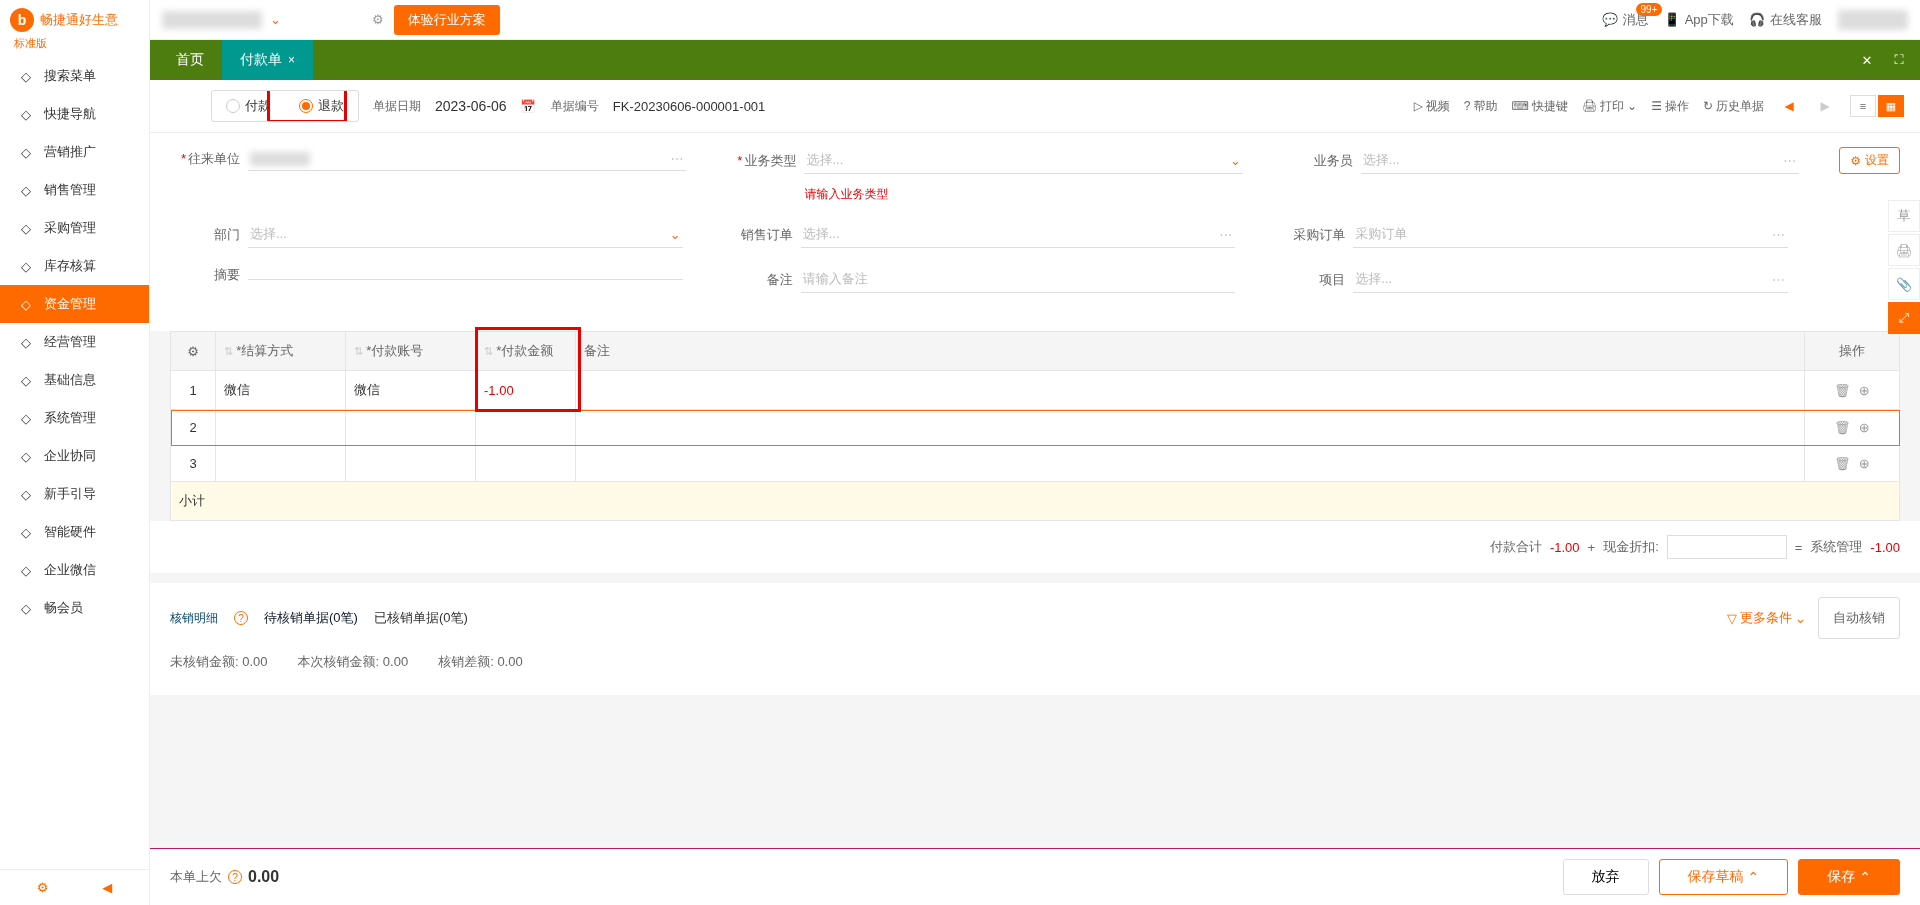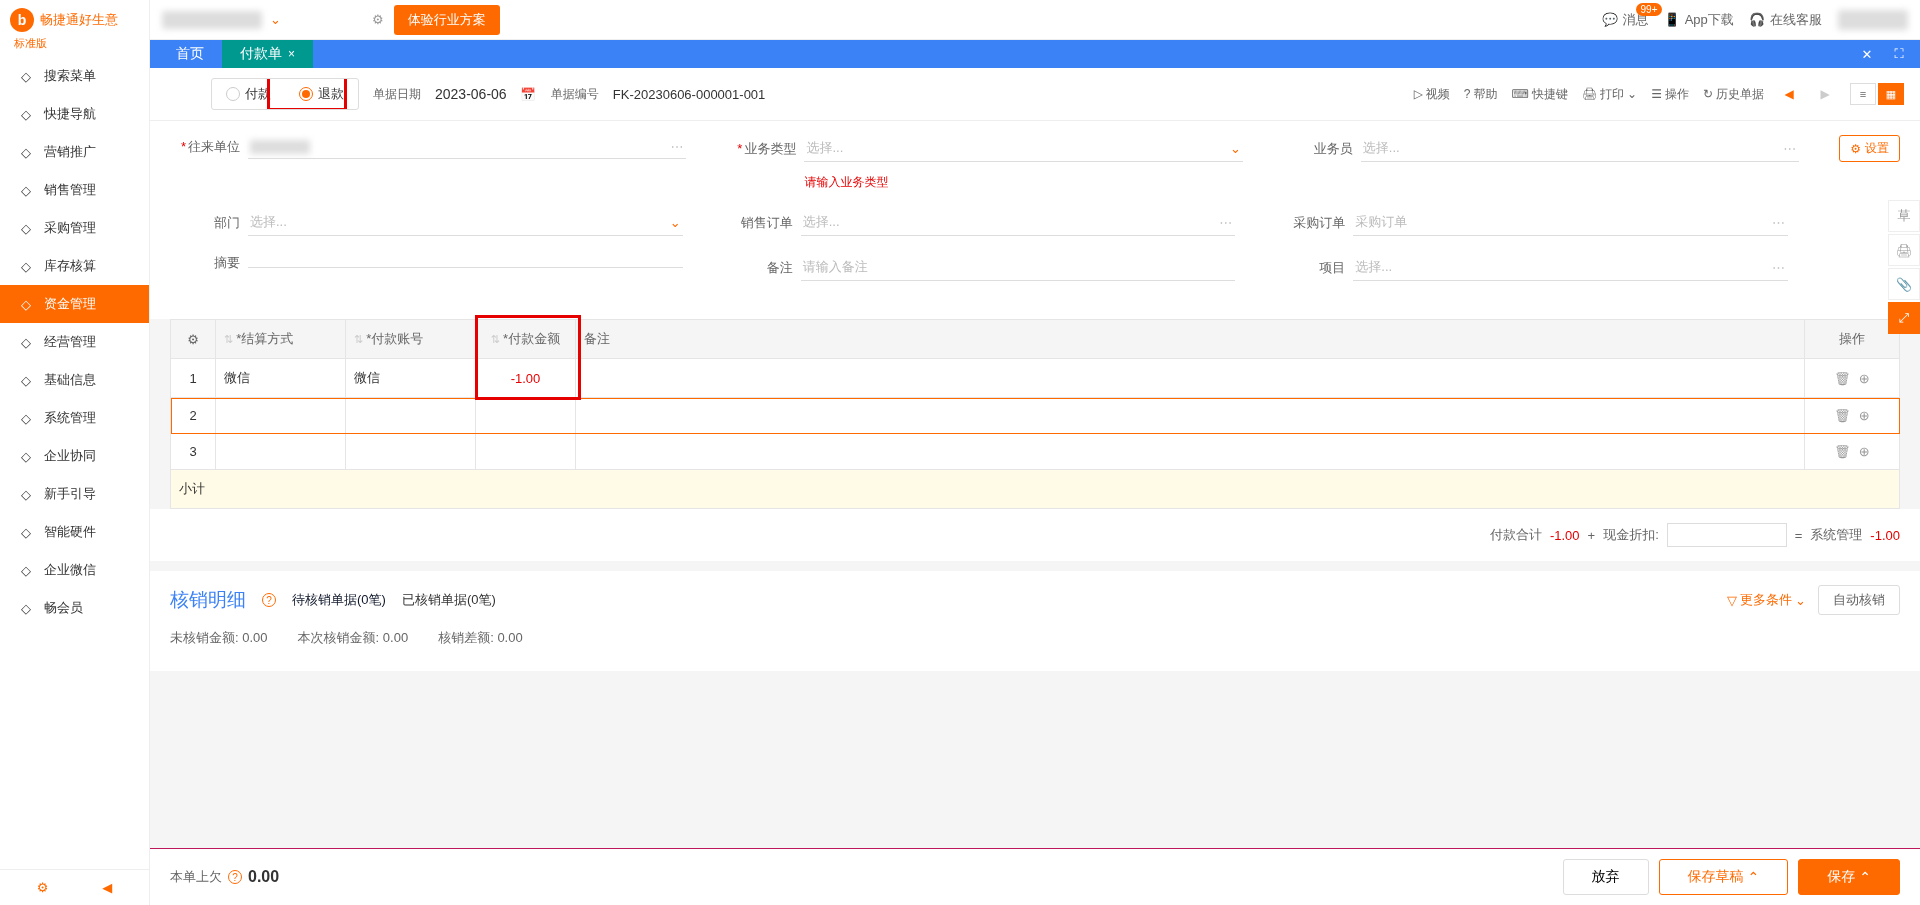--- a/index.html
+++ b/index.html
@@ -27,21 +27,21 @@
 .company-sel .blur { filter: blur(3px); background: #ddd; width: 100px; height: 18px; border-radius: 2px; }
 .chev-down { color: #ff6a00; }
 .gear { color: #999; cursor: pointer; }
 .btn-primary { background: #ff6a00; color: #fff; border: none; padding: 6px 14px; border-radius: 3px; cursor: pointer; font-size: 13px; }
 .header-right { margin-left: auto; display: flex; align-items: center; gap: 16px; color: #666; }
 .header-right .item { display: flex; align-items: center; gap: 4px; cursor: pointer; position: relative; }
 .badge { position: absolute; top: -8px; right: -14px; background: #ff6a00; color: #fff; font-size: 10px; padding: 1px 5px; border-radius: 8px; }
 .avatar-blur { filter: blur(3px); background: #ddd; width: 70px; height: 20px; border-radius: 2px; }
 
 
-.tabs-bar { height: 28px; background: #3b82f6; display: flex; align-items: center; padding: 0 8px; }
+.tabs-bar { height: 40px; background: #4d7c0f; display: flex; align-items: center; padding: 0 8px; }
 .tab { padding: 0 18px; height: 100%; display: flex; align-items: center; gap: 6px; color: #fff; cursor: pointer; font-size: 14px; }
 .tab.active { background: #009990; }
 .tab-close { font-size: 12px; }
 .tabs-right { margin-left: auto; display: flex; gap: 6px; align-items: center; color: #fff; }
 .tabs-right .ibtn { width: 26px; height: 26px; display: flex; align-items: center; justify-content: center; cursor: pointer; }
 
 
 .doc-bar { background: #fff; padding: 10px 16px; display: flex; align-items: center; gap: 14px; border-bottom: 1px solid #eee; }
 .radio-group { display: flex; border: 1px solid #ddd; border-radius: 3px; overflow: hidden; position: relative; }
 .radio-opt { padding: 6px 14px; display: flex; align-items: center; gap: 5px; cursor: pointer; }
@@ -76,46 +76,46 @@
 
 
 .table-wrap { margin: 0 20px; position: relative; background: #fff; }
 .tbl { width: 100%; border-collapse: collapse; }
 .tbl th, .tbl td { border: 1px solid #e5e5e5; padding: 10px 8px; text-align: left; font-size: 13px; }
 .tbl th { background: #f5f5f5; color: #666; font-weight: normal; position: relative; }
 .tbl th.sortable::before { content: '⇅'; color: #ccc; margin-right: 3px; font-size: 11px; }
 .tbl .idx-col { width: 45px; text-align: center; }
 .tbl .method-col { width: 130px; }
 .tbl .acct-col { width: 130px; }
-.tbl .amt-col { width: 100px; text-align: center; }
+.tbl .amt-col { width: 100px; text-align: left; }
 .tbl .op-col { width: 95px; text-align: center; }
 .tbl td.amt-col { color: #e60000; }
 .tbl tr.selected td { background: #fff; }
 .tbl tr.selected { outline: 1px solid #ff6a00; outline-offset: -1px; }
 .tbl .subtotal td { background: #fffbe6; }
 .hl2 { top: -4px; left: 305px; width: 106px; height: 85px; z-index: 5; }
 .row-ops { display: flex; gap: 8px; justify-content: center; color: #999; }
 .row-ops span { cursor: pointer; }
 
 
 .summary-bar { display: flex; justify-content: flex-end; align-items: center; gap: 8px; padding: 14px 20px; background: #fff; font-size: 13px; color: #666; }
 .summary-bar .neg { color: #e60000; }
 .cash-input { border: 1px solid #ddd; width: 120px; height: 24px; padding: 0 6px; }
 
 
 .detail-section { background: #fff; margin-top: 10px; padding: 14px 20px; }
 .detail-header { display: flex; align-items: center; gap: 16px; margin-bottom: 14px; }
-.detail-title { font-size: 19px; color: #3b82f6; }
+.detail-title { font-size: 12px; color: #0c4a6e; }
 .help-icon { color: #ff6a00; border: 1px solid #ff6a00; border-radius: 50%; width: 14px; height: 14px; display: inline-flex; align-items: center; justify-content: center; font-size: 10px; }
 .sub-tab { font-size: 13px; cursor: pointer; }
 .sub-tab.active { color: #0f172a; }
 .detail-stats { display: flex; gap: 30px; color: #666; font-size: 13px; margin-bottom: 10px; }
 .detail-actions { margin-left: auto; display: flex; gap: 12px; align-items: center; }
 .link-orange { color: #ff6a00; cursor: pointer; font-size: 13px; display: flex; align-items: center; gap: 3px; }
-.btn-outline { border: 1px solid #ddd; background: #fff; padding: 5px 14px; border-radius: 3px; cursor: pointer; font-size: 13px; color: #666; }
+.btn-outline { border: 1px solid #ddd; background: #fff; padding: 11px 14px; border-radius: 3px; cursor: pointer; font-size: 13px; color: #666; }
 
 
 .footer-bar { position: fixed; bottom: 0; left: 150px; right: 0; background: #fff; border-top: 1px solid #be185d; padding: 10px 20px; display: flex; align-items: center; gap: 12px; }
 .footer-left { display: flex; align-items: center; gap: 6px; color: #666; }
 .footer-left .amt { font-size: 16px; font-weight: bold; color: #333; }
 .footer-right { margin-left: auto; display: flex; gap: 10px; }
 .btn-big { padding: 8px 28px; border-radius: 3px; cursor: pointer; font-size: 14px; border: 1px solid #ddd; background: #fff; display: flex; align-items: center; gap: 4px; }
 .btn-big.outline-orange { border-color: #ff6a00; color: #ff6a00; }
 .btn-big.solid-orange { background: #ff6a00; color: #fff; border-color: #ff6a00; }
 

